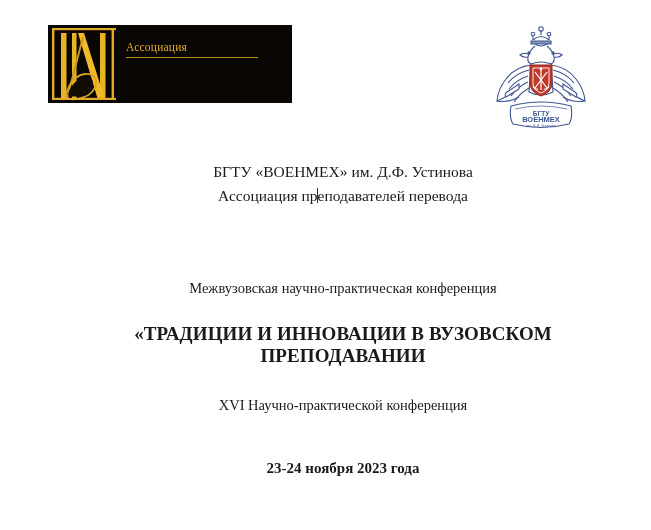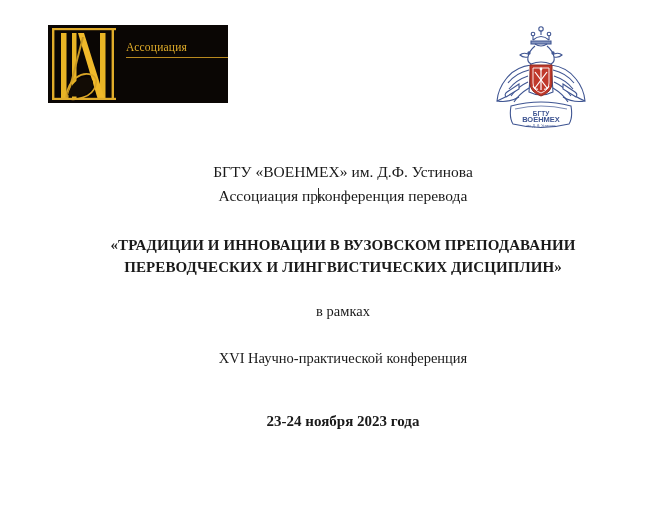--- a/index.html
+++ b/index.html
@@ -22,21 +22,21 @@
     top: 0; left: 0;
     width: 651px;
     height: 140px;
   }
 
   
   .assoc-logo {
     position: absolute;
     left: 48px;
     top: 25px;
-    width: 180px;
+    width: 244px;
     height: 78px;
     background: #0a0604;
     overflow: hidden;
   }
   .assoc-mono {
     position: absolute;
     left: 0; top: 0;
     width: 72px;
     height: 78px;
   }
@@ -83,21 +83,21 @@
     margin-top: 20px;
     font-size: 15.5px;
     line-height: 24px;
   }
   .conf-kind {
     margin-top: 72px;
     font-size: 14.5px;
   }
   .conf-title {
     margin-top: 26px;
-    font-size: 15px;
+    font-size: 19px;
     font-weight: bold;
     line-height: 22px;
     letter-spacing: 0.1px;
     padding: 0 55px;
   }
   .within {
     margin-top: 25px;
     font-size: 14.5px;
   }
   .parent-conf {
@@ -212,29 +212,28 @@
       <text x="52" y="100" text-anchor="middle" font-family="Liberation Sans, sans-serif" font-size="7.5" font-weight="bold" fill="#3f5592">ВОЕНМЕХ</text>
       <text x="52" y="104.5" text-anchor="middle" font-family="Liberation Sans, sans-serif" font-size="3.4" fill="#3f5592">им. Д. Ф. Устинова</text>
     </g>
   </svg>
 </div>
 
 <div class="doc-body">
 
   <div class="org-block t-center">
     <div>БГТУ «ВОЕНМЕХ» им. Д.Ф. Устинова</div>
-    <div><span>Ассоциация пр</span><span class="caret"></span><span>конференция перевода</span></div>
-  </div>
-
+    <div><span>Ассоциация пр</span><span class="caret"></span><span>еподавателей перевода</span></div>
+  </div>
+
+  <div class="conf-kind t-center">Межвузовская научно-практическая конференция</div>
 
   <div class="conf-title t-center">
     <div>«ТРАДИЦИИ И ИННОВАЦИИ В ВУЗОВСКОМ ПРЕПОДАВАНИИ</div>
-    <div>ПЕРЕВОДЧЕСКИХ И ЛИНГВИСТИЧЕСКИХ ДИСЦИПЛИН»</div>
-  </div>
-
-  <div class="within t-center">в рамках</div>
+  </div>
+
 
   <div class="parent-conf t-center">
     <div>XVI Научно-практической конференция</div>
   </div>
 
   <div class="conf-date t-center">23-24 ноября 2023 года</div>
 </div>
 
 </body></html>

